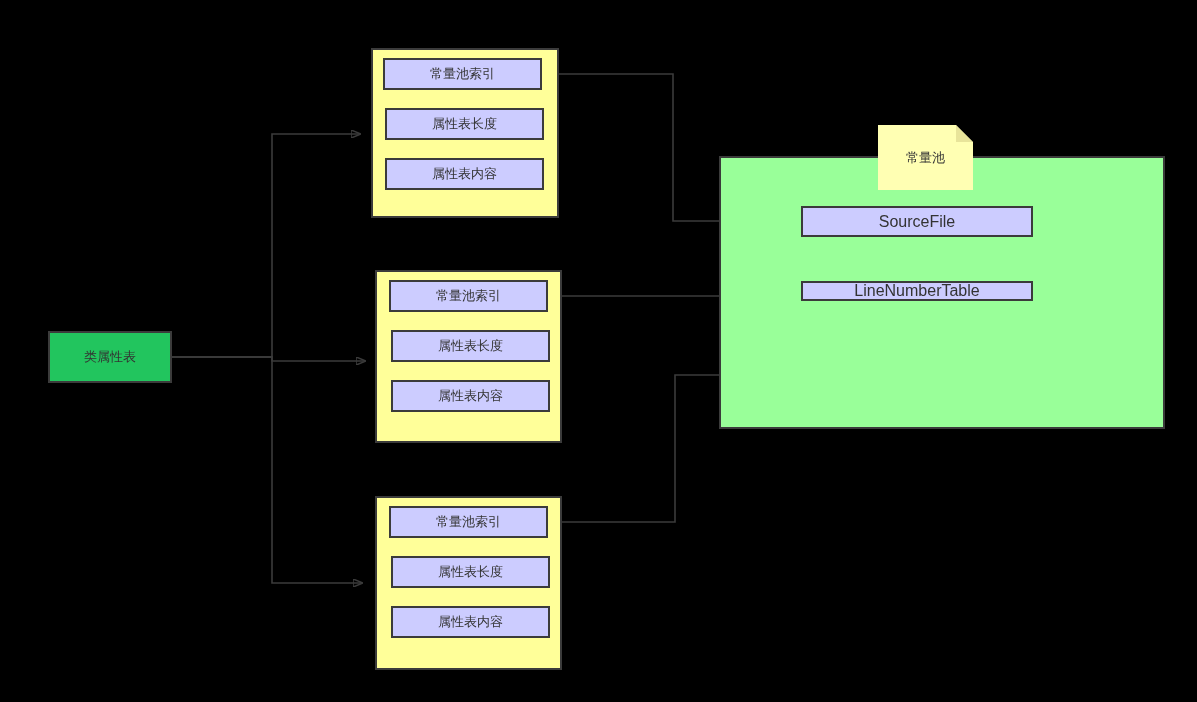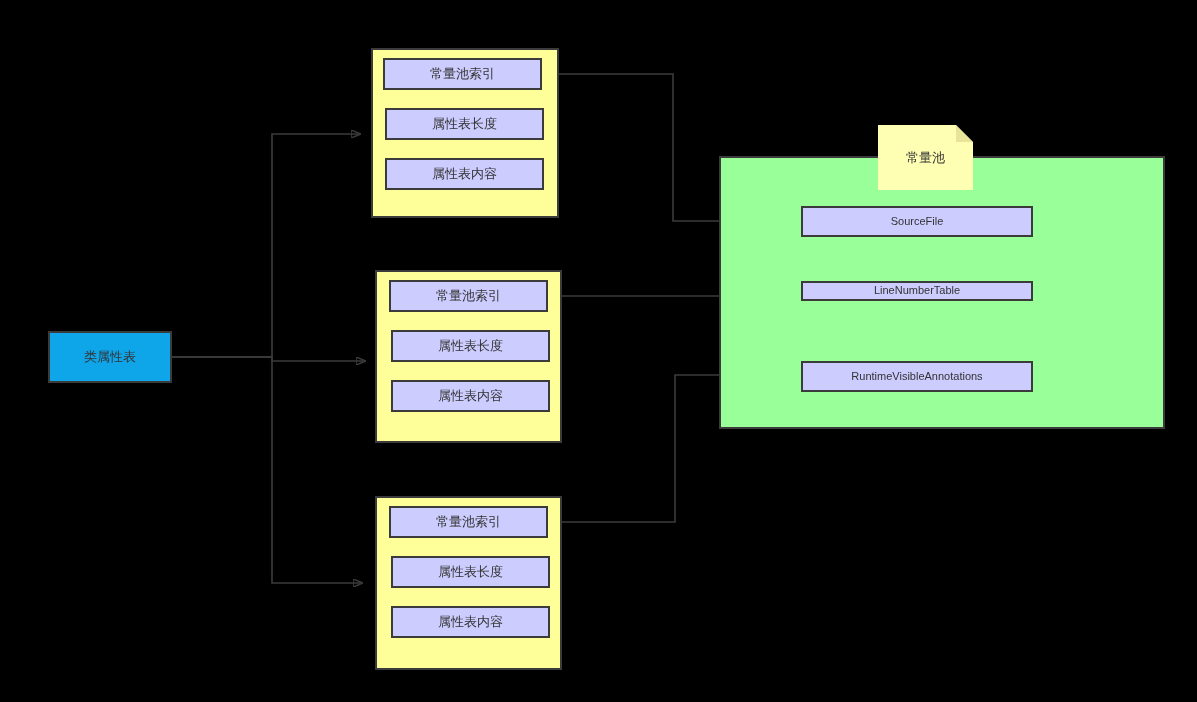--- a/index.html
+++ b/index.html
@@ -21,39 +21,39 @@
     box-sizing: border-box;
     display: flex;
     align-items: center;
     justify-content: center;
     text-align: center;
     color: #333333;
     font-size: 13px;
     line-height: 1.2;
   }
   .purple-box {
-    background: #0ea5e9;
+    background: #22c55e;
     border: 2px solid #3B3B3B;
   }
   .group-box {
     background: #FFFF99;
     border: 2px solid #3B3B3B;
   }
   .field-box {
     background: #CCCCFF;
     border: 2px solid #3B3B3B;
   }
   .green-panel {
     background: #99FF99;
     border: 2px solid #3B3B3B;
   }
   .attr-box {
     background: #CCCCFF;
     border: 2px solid #3B3B3B;
-    font-size: 11px;
+    font-size: 16px;
   }
   .note {
     position: absolute;
     box-sizing: border-box;
     background: #FFFFB3;
     color: #333333;
     font-size: 13px;
     display: flex;
     align-items: center;
     justify-content: center;
@@ -140,22 +140,19 @@
     <span>属性表内容</span>
   </div>
 
   <div class="node green-panel" style="left: 719px; top: 156px; width: 446px; height: 273px;"></div>
   <div class="node attr-box" style="left: 801px; top: 206px; width: 232px; height: 31px;">
     <span>SourceFile</span>
   </div>
   <div class="node attr-box" style="left: 801px; top: 281px; width: 232px; height: 20px;">
     <span>LineNumberTable</span>
   </div>
-  <div class="node attr-box" style="left: 801px; top: 361px; width: 232px; height: 31px;">
-    <span>RuntimeVisibleAnnotations</span>
-  </div>
 
   <div class="note" style="left: 878px; top: 125px; width: 95px; height: 65px; text-align: center;">
     <span class="fold"></span>
     <span>常量池</span>
   </div>
 
 </div>
 
 </body></html>

